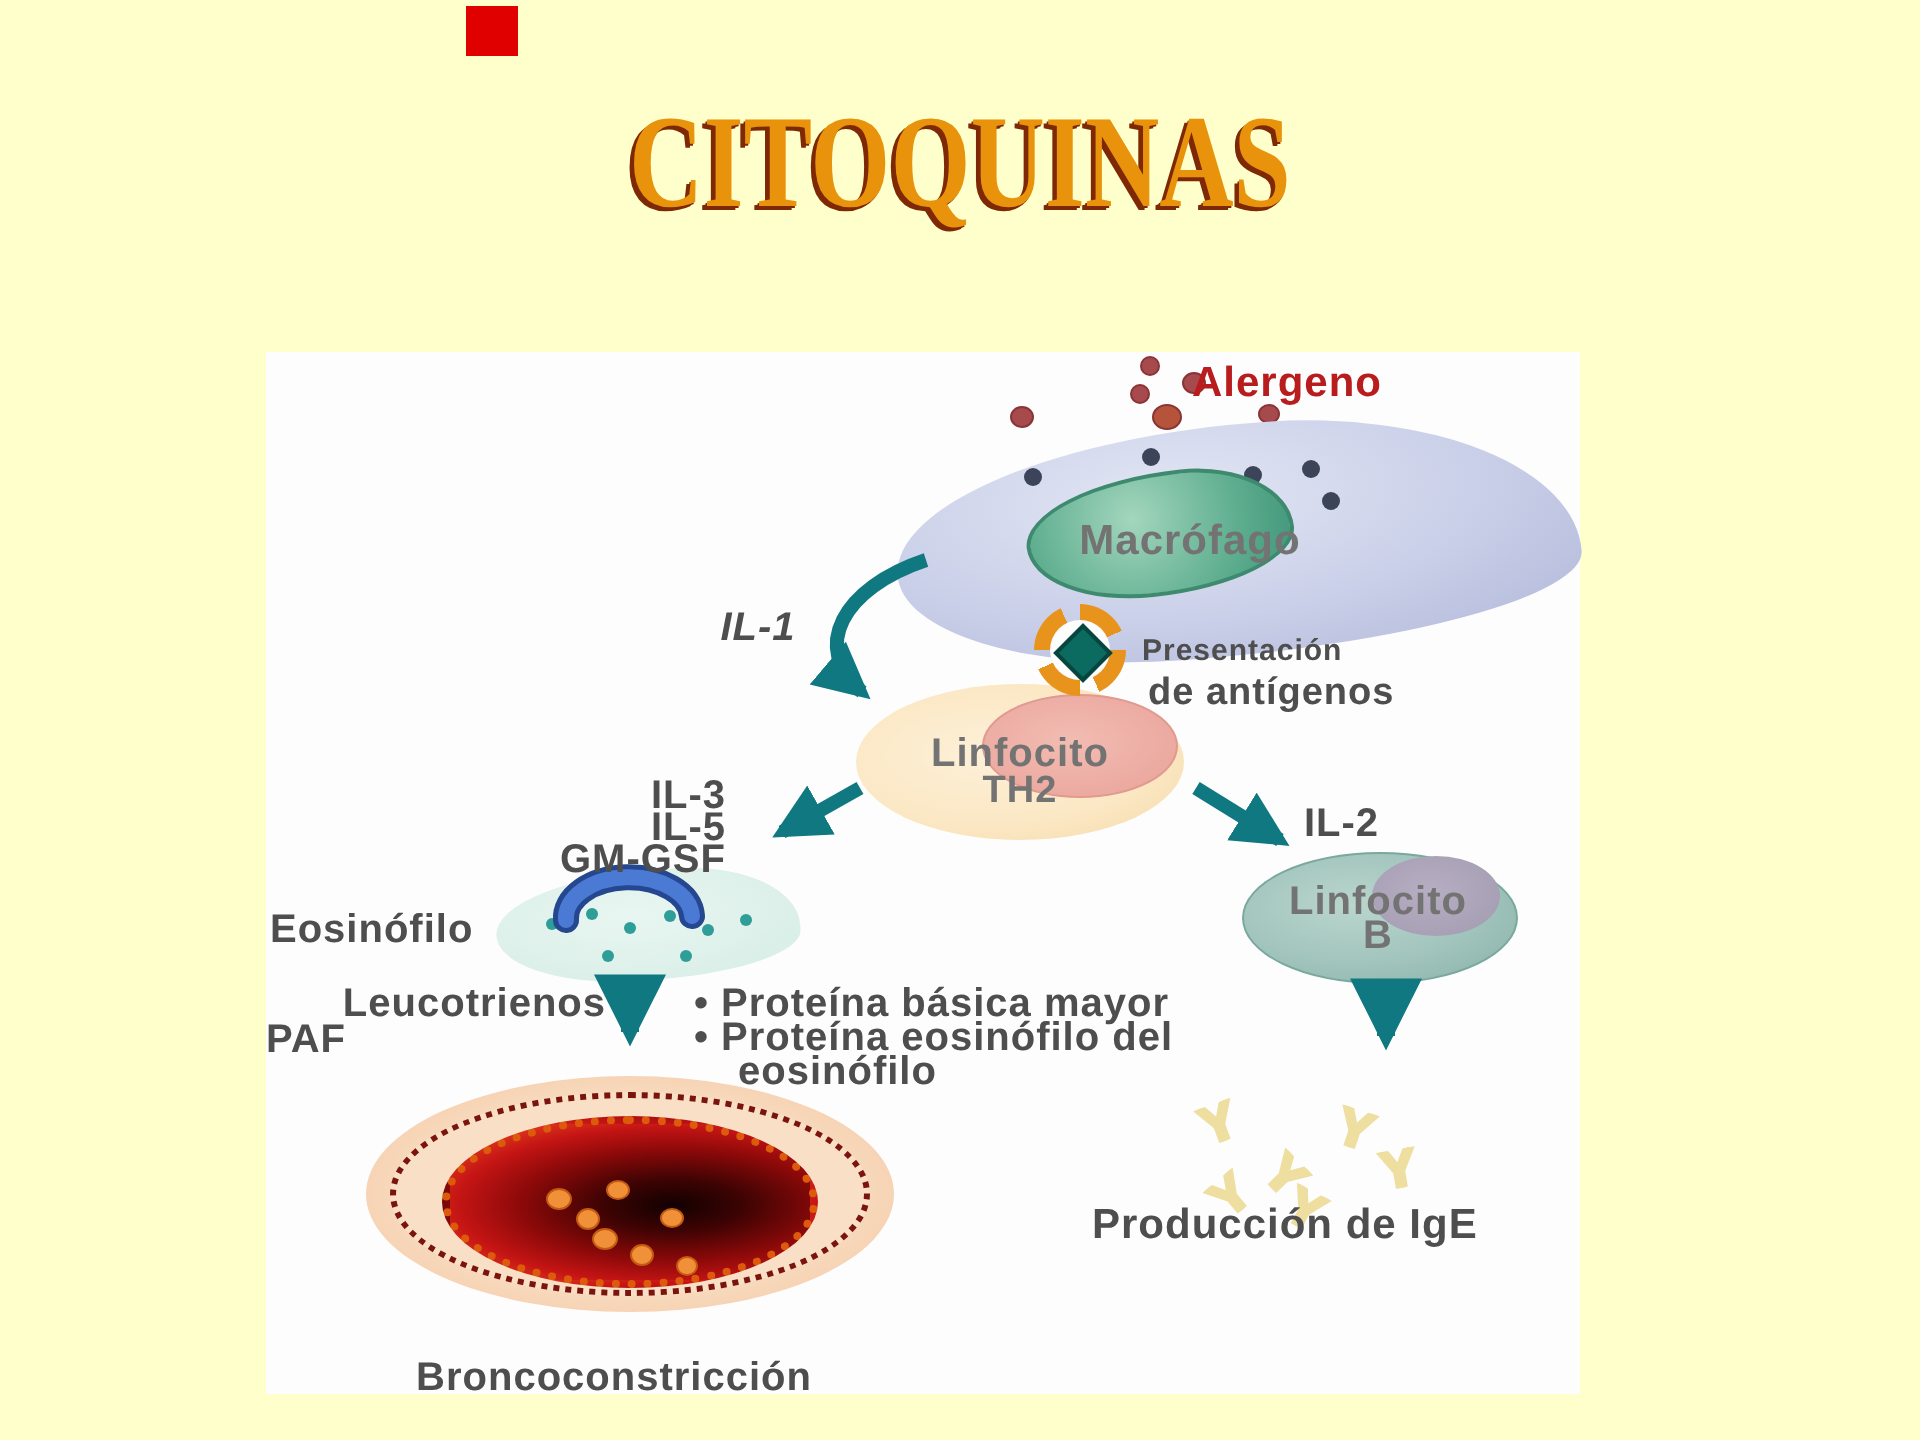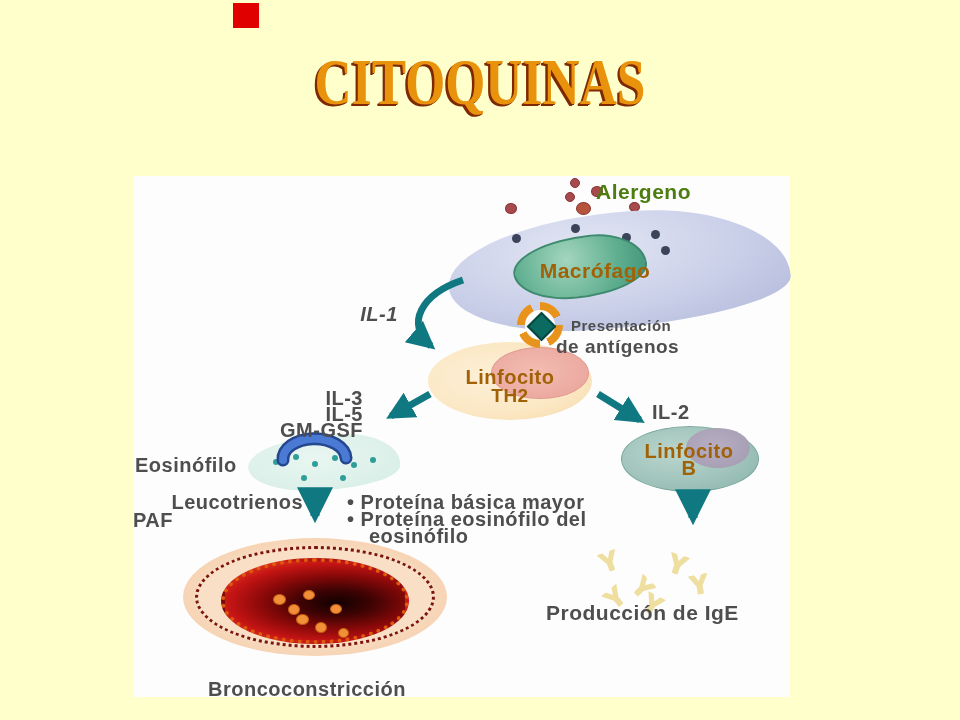--- a/index.html
+++ b/index.html
@@ -11,21 +11,21 @@
   
   .title{left:0;top:44px;width:960px;text-align:center;
          font-family:"Liberation Serif",serif;font-weight:bold;font-size:66px;
          color:#e8930b;letter-spacing:0px;transform:scaleX(0.78);transform-origin:50% 0;
          text-shadow:-3px 2px 0 #7e2806,-1px 1px 0 #7e2806;white-space:nowrap;}
   
   .panel{left:133px;top:176px;width:657px;height:521px;background:#fdfdfd;}
   .panel *{position:absolute;}
   
   .lbl{font-weight:bold;font-size:20px;color:#4e4e4e;letter-spacing:.5px;line-height:1.0;white-space:nowrap;}
-  .cell-lbl{font-weight:bold;font-size:20px;color:#a16207;letter-spacing:.5px;white-space:nowrap;}
+  .cell-lbl{font-weight:bold;font-size:20px;color:#737373;letter-spacing:.5px;white-space:nowrap;}
   
   .macrophage{left:315px;top:36px;width:342px;height:116px;transform:rotate(-4deg);
     background:radial-gradient(ellipse at 40% 30%,#e2e6f4 0%,#c9cfe8 55%,#b0b7d8 100%);
     border-radius:55% 45% 60% 40% / 55% 65% 35% 45%;}
   .macro-nucleus{left:380px;top:60px;width:130px;height:58px;transform:rotate(-6deg);
     background:radial-gradient(circle at 40% 35%,#a3d6bd,#5fae90 60%,#3f9478);
     border:2px solid #3d8a6e;border-radius:60% 40% 55% 45% / 50% 55% 45% 50%;}
   .mdot{width:9px;height:9px;border-radius:50%;background:#3c4459;}
   .adot{border-radius:50%;background:#a64a4e;border:1px solid #8a3436;}
   .gear{left:384px;top:126px;width:46px;height:46px;border-radius:50%;
@@ -127,25 +127,25 @@
     </defs>
     <path d="M 330 104 C 288 118, 272 148, 298 170" fill="none" stroke="#0f7880" stroke-width="7" marker-end="url(#ah)"></path>
     <path d="M 297 218 L 258 240" fill="none" stroke="#0f7880" stroke-width="7" marker-end="url(#ah)"></path>
     <path d="M 465 218 L 507 244" fill="none" stroke="#0f7880" stroke-width="7" marker-end="url(#ah)"></path>
     <path d="M 182 312 L 182 340" fill="none" stroke="#0f7880" stroke-width="9" marker-end="url(#ah)"></path>
     <path d="M 560 314 L 560 342" fill="none" stroke="#0f7880" stroke-width="9" marker-end="url(#ah)"></path>
     <path d="M 150 284 A 31 20 0 1 1 213 282" fill="none" stroke="#24478f" stroke-width="13" stroke-linecap="round"></path>
     <path d="M 150 284 A 31 20 0 1 1 213 282" fill="none" stroke="#4a7ad4" stroke-width="8" stroke-linecap="round"></path>
   </svg>
 
-  <div class="lbl" style="left:463px;top:5px;font-size:21px;color:#4d7c0f;">Alergeno</div>
+  <div class="lbl" style="left:463px;top:5px;font-size:21px;color:#b91c1c;">Alergeno</div>
   <div class="cell-lbl" style="left:372px;top:83px;width:180px;text-align:center;font-size:21px;">Macrófago</div>
   <div class="lbl" style="left:222px;top:128px;width:48px;text-align:center;font-style:italic;">IL-1</div>
   <div class="lbl" style="left:438px;top:142px;font-size:15px;">Presentación</div>
-  <div class="lbl" style="left:423px;top:161px;font-size:19px;text-align:right;">de antígenos</div>
+  <div class="lbl" style="left:441px;top:161px;font-size:19px;text-align:right;">de antígenos</div>
   <div class="cell-lbl" style="left:295px;top:190px;width:164px;text-align:center;">Linfocito</div>
   <div class="cell-lbl" style="left:295px;top:209px;width:164px;text-align:center;font-size:19px;">TH2</div>
   <div class="lbl" style="left:110px;top:212px;width:120px;text-align:right;">IL-3</div>
   <div class="lbl" style="left:110px;top:228px;width:120px;text-align:right;">IL-5</div>
   <div class="lbl" style="left:110px;top:244px;width:120px;text-align:right;">GM-GSF</div>
   <div class="lbl" style="left:519px;top:226px;">IL-2</div>
   <div class="lbl" style="left:2px;top:279px;">Eosinófilo</div>
   <div class="cell-lbl" style="left:488px;top:264px;width:136px;text-align:center;">Linfocito</div>
   <div class="cell-lbl" style="left:488px;top:281px;width:136px;text-align:center;">B</div>
   <div class="lbl" style="left:0px;top:316px;width:170px;text-align:right;">Leucotrienos</div>

